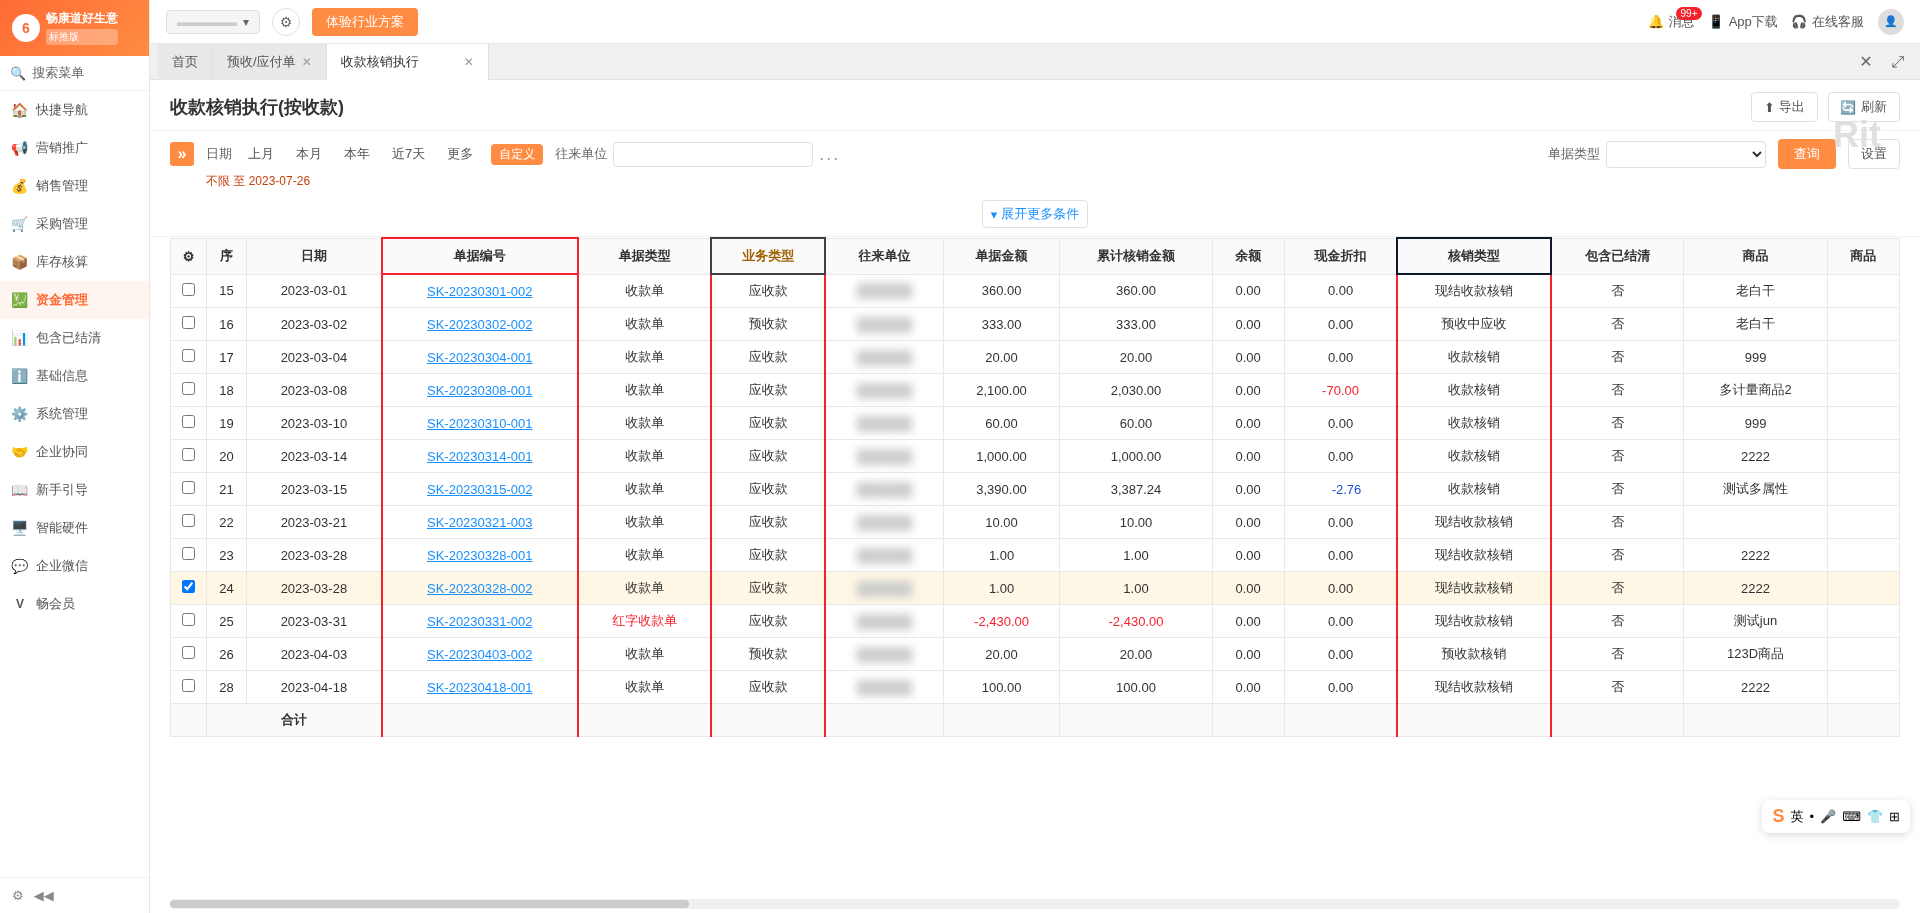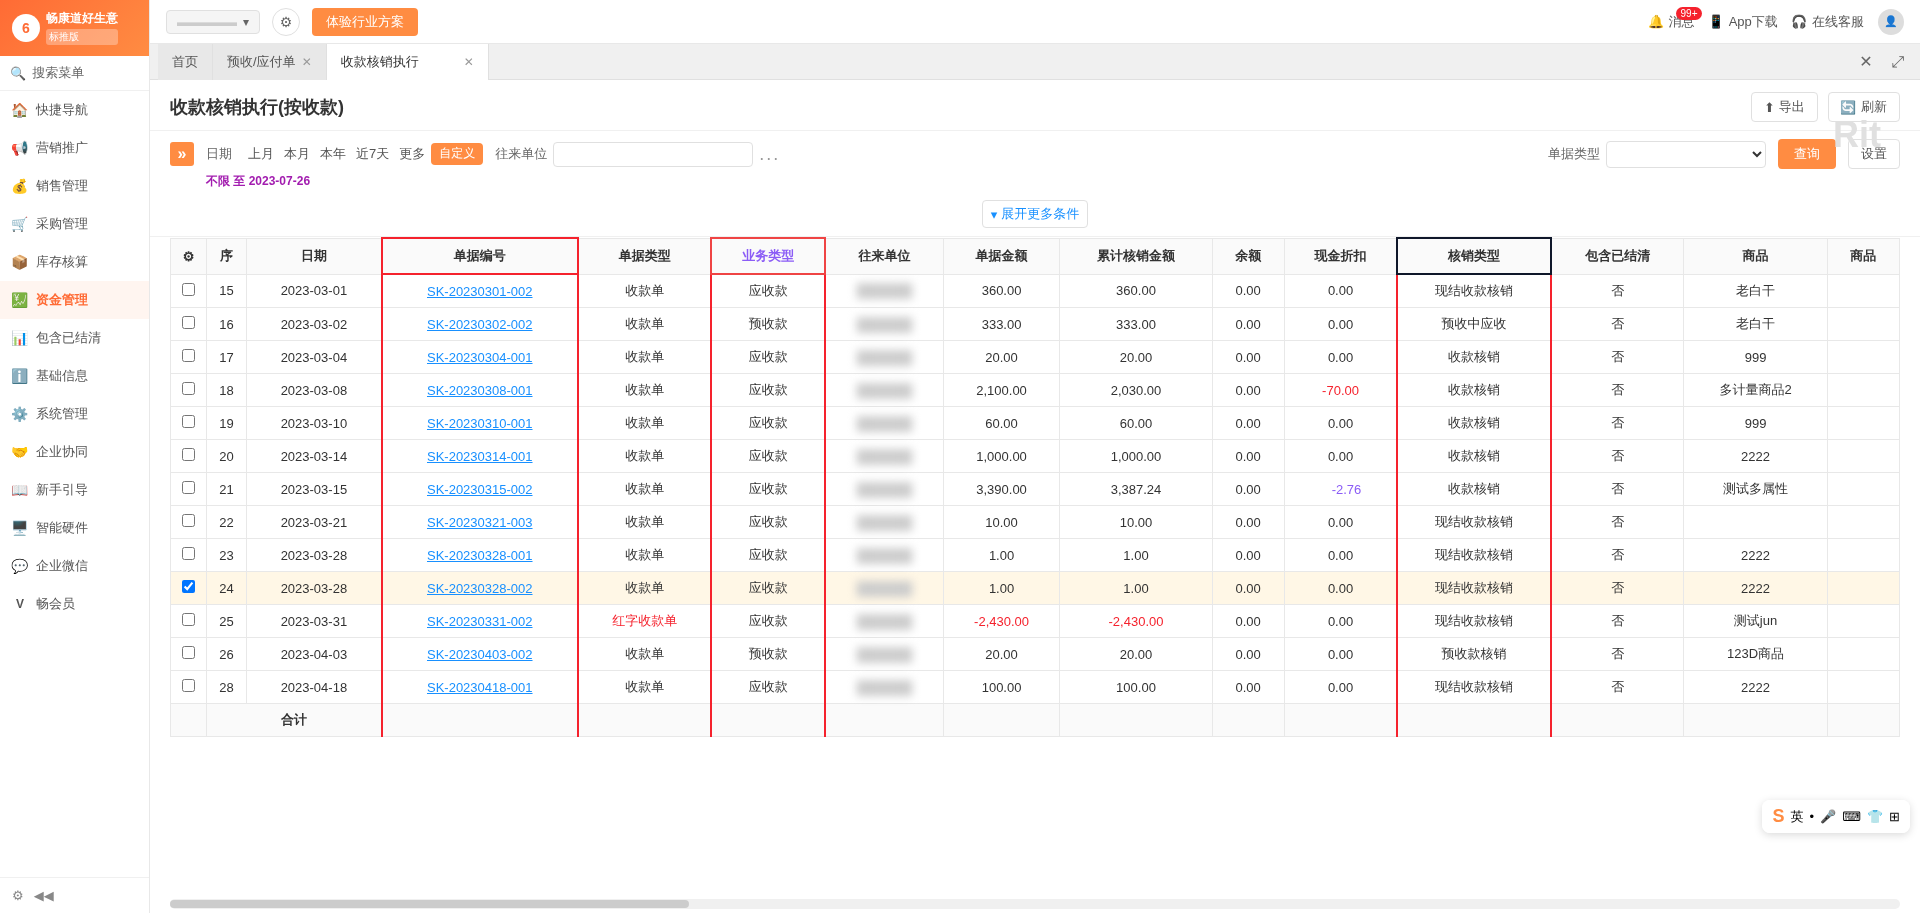--- a/index.html
+++ b/index.html
@@ -162,29 +162,29 @@
       display: flex; align-items: center; gap: 12px;
       flex-wrap: wrap;
     }
     .filter-expand-btn {
       width: 24px; height: 24px;
       background: #ff8c42; border-radius: 3px;
       display: flex; align-items: center; justify-content: center;
       color: #fff; cursor: pointer; font-size: 16px; font-weight: bold;
     }
     .filter-label { color: #666; font-size: 13px; white-space: nowrap; }
-    .date-shortcuts { display: flex; gap: 2px; }
+    .date-shortcuts { display: flex; align-items: center; gap: 14px; }
     .date-shortcut {
       color: #555; font-size: 13px; cursor: pointer; padding: 2px 4px;
     }
     .date-custom {
       background: #ff8c42; color: #fff;
       border-radius: 4px; padding: 2px 8px; font-size: 12px; cursor: pointer;
     }
-    .date-range { color: #a21caf; font-size: 12px; font-weight: bold; }
+    .date-range { color: #c2410c; font-size: 12px; }
     .filter-field {
       display: flex; align-items: center; gap: 6px;
       flex: 1; min-width: 200px;
     }
     .filter-input {
       border: 1px solid #e0e0e0; border-radius: 4px;
       padding: 4px 10px; font-size: 13px;
       width: 200px; color: #999;
     }
     .filter-dots { color: #999; font-size: 18px; letter-spacing: 2px; cursor: pointer; }
@@ -459,21 +459,21 @@
 
     <div class="table-wrap">
       <table>
         <thead>
           <tr>
             <th class="col-settings">⚙</th>
             <th style="width:40px;">序</th>
             <th>日期</th>
             <th style="border:2px solid #f5222d; color:#333;">单据编号</th>
             <th>单据类型</th>
-            <th style="border:2px solid #ef4444; color:#8b5cf6;">业务类型</th>
+            <th style="border:2px solid #404040; color:#a16207;">业务类型</th>
             <th>往来单位</th>
             <th>单据金额</th>
             <th>累计核销金额</th>
             <th>余额</th>
             <th>现金折扣</th>
             <th style="border:2px solid #0f172a; color:#333;">核销类型</th>
             <th>包含已结清</th>
             <th>商品</th>
             <th>商品</th>
           </tr>
@@ -585,21 +585,21 @@
     <td><input type="checkbox" style=""></td>
     <td>21</td>
     <td>2023-03-15</td>
     <td style="border-left:2px solid #f5222d; border-right:2px solid #f5222d;"><a class="link-text">SK-20230315-002</a></td>
     <td>收款单</td>
     <td style="border-left:2px solid #f5222d; border-right:2px solid #f5222d;">应收款</td>
     <td class="blurred">██████</td>
     <td>3,390.00</td>
     <td>3,387.24</td>
     <td>0.00</td>
-    <td style="color:#8b5cf6;padding-left:22px;">-2.76</td>
+    <td style="color:#1d4ed8;padding-left:22px;">-2.76</td>
     <td style="border-left:2px solid #f5222d; border-right:2px solid #f5222d;">收款核销</td>
     <td>否</td>
     <td>测试多属性</td>
     <td></td>
   </tr>
             <tr>
     <td><input type="checkbox" style=""></td>
     <td>22</td>
     <td>2023-03-21</td>
     <td style="border-left:2px solid #f5222d; border-right:2px solid #f5222d;"><a class="link-text">SK-20230321-003</a></td>

